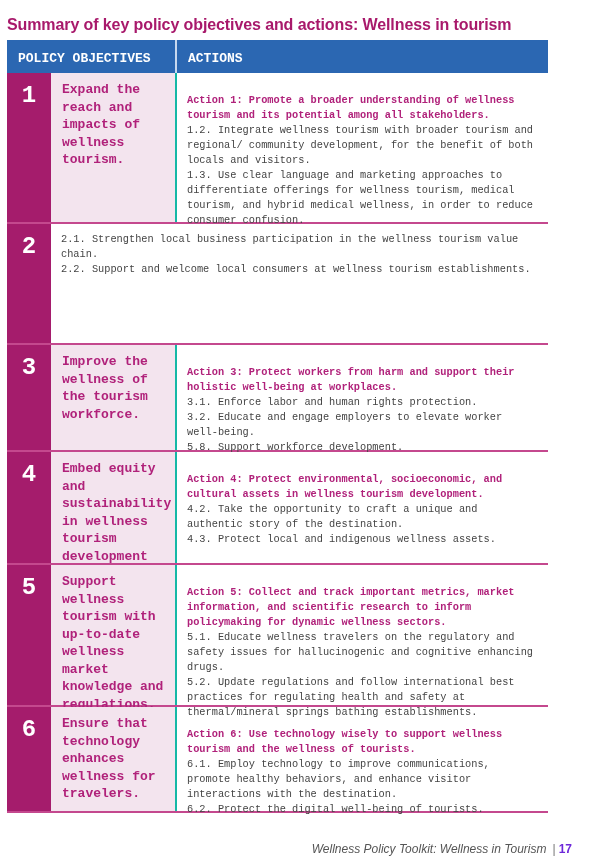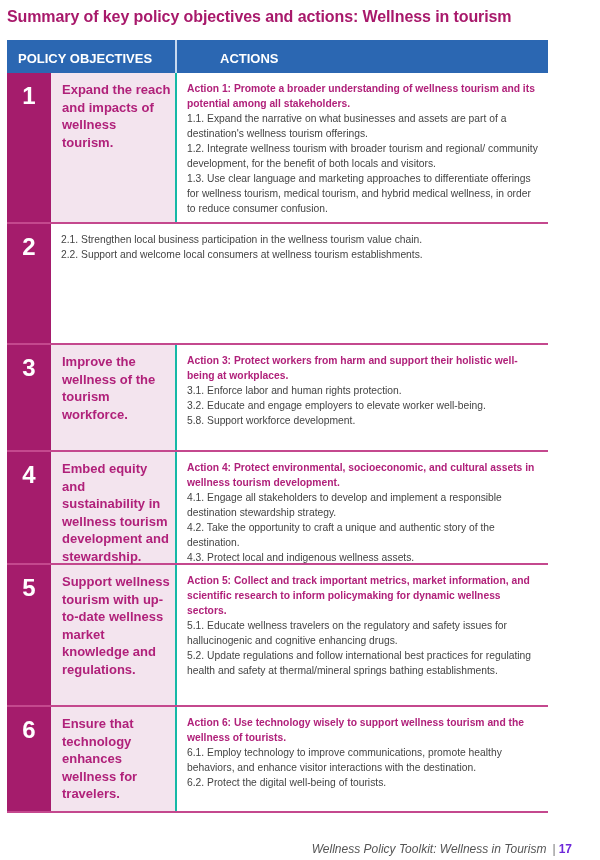--- a/index.html
+++ b/index.html
@@ -2,49 +2,49 @@
 <html><head>
 <meta charset="utf-8">
 <style>
   html, body { margin: 0; padding: 0; }
   body {
     width: 600px; height: 860px; background: #ffffff;
     font-family: "Liberation Sans", "DejaVu Sans", sans-serif;
     position: relative; overflow: hidden;
   }
   .page-title {
-    position: absolute; left: 7px; top: 8px;
+    position: absolute; left: 7px; top: 16px;
     font-size: 16px; font-weight: bold; color: #a8196b;
     letter-spacing: -0.1px;
   }
   .table {
-    position: absolute; left: 7px; top: 40px; width: 541px;
+    position: absolute; left: 7px; top: 40px; width: 541px; font-family: Liberation Mono, monospace;
   }
   .thead {
     display: flex; height: 33px; background: #2b67b2; color: #fff;
     font-weight: bold; font-size: 13px;
   }
   .th-obj { width: 170px; box-sizing: border-box; padding: 11px 0 0 11px; border-right: 2px solid #c7d8ef; }
-  .th-act { flex: 1; padding: 11px 0 0 11px; margin-left: 32px; }
+  .th-act { flex: 1; padding: 11px 0 0 11px; }
   .row {
     display: flex; box-sizing: border-box; border-bottom: 2px solid #c4488e;
   }
   .num {
     width: 44px; background: #a51c6c; color: #fff; font-weight: bold;
     font-size: 24px; text-align: center; padding-top: 9px; box-sizing: border-box;
   }
   .obj {
     width: 126px; background: #f3e4ee; color: #b0217a; font-weight: bold;
     font-size: 13px; line-height: 17.5px; padding: 8px 4px 0 11px; box-sizing: border-box;
     border-right: 2px solid #14b8a6;
   }
   .act {
     flex: 1; padding: 8px 10px 0 10px; font-size: 10.3px; line-height: 15px; color: #444;
   }
-  .act .head { color: #b0217a; font-weight: bold; }
+  .act .head { color: #b0217a; font-weight: bold; margin-top: 12px; }
   .act .item { }
   .row.r1 { height: 151px; }
   .row.r2 { height: 121px; }
   .row.r3 { height: 107px; }
   .row.r4 { height: 113px; }
   .row.r5 { height: 142px; }
   .row.r6 { height: 106px; }
   .row.r1 .obj, .row.r2 .obj, .row.r3 .obj, .row.r4 .obj, .row.r5 .obj, .row.r6 .obj { }
   .footer {
     position: absolute; right: 28px; top: 842px; font-size: 12px; color: #555;
@@ -62,21 +62,20 @@
   <div class="thead">
     <div class="th-obj">POLICY OBJECTIVES</div>
     <div class="th-act">ACTIONS</div>
   </div>
 
   <div class="row r1">
     <div class="num">1</div>
     <div class="obj">Expand the reach and impacts of wellness tourism.</div>
     <div class="act">
       <div class="head">Action 1: Promote a broader understanding of wellness tourism and its potential among all stakeholders.</div>
-      <div class="item">1.1. Expand the narrative on what businesses and assets are part of a destination's wellness tourism offerings.</div>
       <div class="item">1.2. Integrate wellness tourism with broader tourism and regional/ community development, for the benefit of both locals and visitors.</div>
       <div class="item">1.3. Use clear language and marketing approaches to differentiate offerings for wellness tourism, medical tourism, and hybrid medical wellness, in order to reduce consumer confusion.</div>
     </div>
   </div>
 
   <div class="row r2">
     <div class="num">2</div>
     <div class="act">
       <div class="item">2.1. Strengthen local business participation in the wellness tourism value chain.</div>
       <div class="item">2.2. Support and welcome local consumers at wellness tourism establishments.</div>
@@ -92,21 +91,20 @@
       <div class="item">3.2. Educate and engage employers to elevate worker well-being.</div>
       <div class="item">5.8. Support workforce development.</div>
     </div>
   </div>
 
   <div class="row r4">
     <div class="num">4</div>
     <div class="obj">Embed equity and sustainability in wellness tourism development and stewardship.</div>
     <div class="act">
       <div class="head">Action 4: Protect environmental, socioeconomic, and cultural assets in wellness tourism development.</div>
-      <div class="item">4.1. Engage all stakeholders to develop and implement a responsible destination stewardship strategy.</div>
       <div class="item">4.2. Take the opportunity to craft a unique and authentic story of the destination.</div>
       <div class="item">4.3. Protect local and indigenous wellness assets.</div>
     </div>
   </div>
 
   <div class="row r5">
     <div class="num">5</div>
     <div class="obj">Support wellness tourism with up-to-date wellness market knowledge and regulations.</div>
     <div class="act">
       <div class="head">Action 5: Collect and track important metrics, market information, and scientific research to inform policymaking for dynamic wellness sectors.</div>

